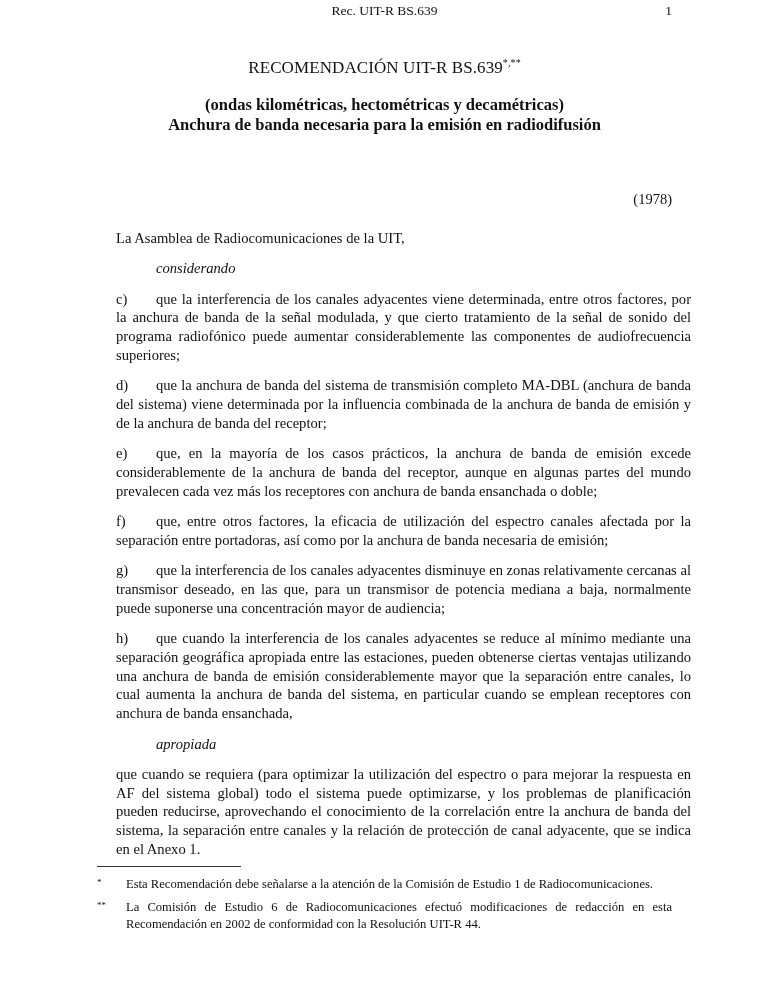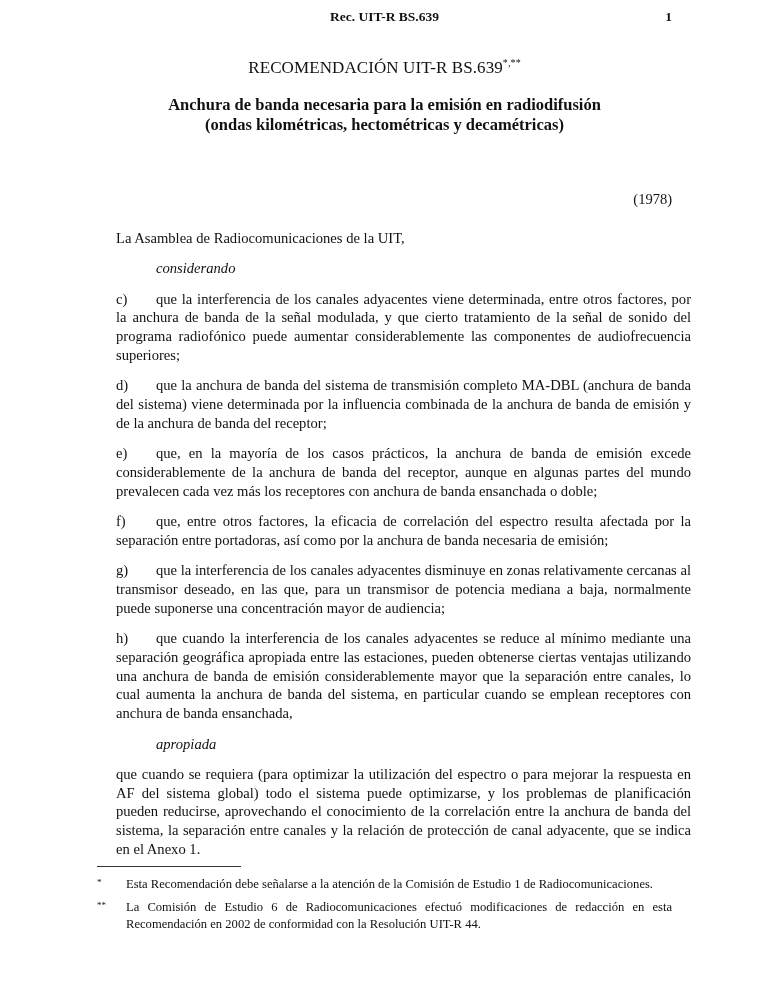--- a/index.html
+++ b/index.html
@@ -1,19 +1,19 @@
 <!DOCTYPE html>
 <html><head>
 <meta charset="utf-8">
 <style>
   html, body { margin: 0; padding: 0; background: #ffffff; }
   body { width: 768px; height: 994px; position: relative; overflow: hidden;
          font-family: "Liberation Serif", serif; color: #111; }
   .page { position: absolute; left: 97px; top: 0; width: 575px; }
-  .hdr { position: absolute; top: 9px; left: 0; width: 575px; height: 20px; font-weight: bold; font-size: 13.5px; }
+  .hdr { position: absolute; top: 3px; left: 0; width: 575px; height: 20px; font-weight: normal; font-size: 13.5px; }
   .hdr .t { position: absolute; left: 0; width: 575px; text-align: center; }
   .hdr .n { position: absolute; right: 0; }
   .title { position: absolute; top: 57px; left: 0; width: 575px; text-align: center; font-size: 17px; letter-spacing: 0.1px; }
   .title sup { font-size: 10px; vertical-align: 7px; }
   .subtitle { position: absolute; top: 95px; left: 0; width: 575px; text-align: center; font-weight: bold; font-size: 16.5px; line-height: 20px; }
   .year { position: absolute; top: 191px; right: 0; font-size: 14.5px; }
   .body { position: absolute; top: 229px; left: 0; width: 575px; font-size: 14.6px; line-height: 18.8px; margin-left: 19px; }
   p { margin: 0 0 11.5px 0; text-align: justify; }
   .ital { font-style: italic; padding-left: 40px; }
   .lbl { display: inline-block; width: 40px; }
@@ -29,34 +29,34 @@
   <div class="hdr">
     <span class="t">Rec.  UIT-R  BS.639</span>
     <span class="n">1</span>
   </div>
 
   <div class="title">
     <span>RECOMENDACIÓN  UIT-R  BS.639</span><sup>*,**</sup>
   </div>
 
   <div class="subtitle">
+    <div>(ondas kilométricas, hectométricas y decamétricas)</div>
     <div>Anchura de banda necesaria para la emisión en radiodifusión</div>
-    <div>(ondas kilométricas, hectométricas y decamétricas)</div>
   </div>
 
   <div class="year">(1978)</div>
 
   <div class="body">
     <p>La Asamblea de Radiocomunicaciones de la UIT,</p>
     <p class="ital">considerando</p>
 
     <p><span class="lbl">c)</span><span>que la interferencia de los canales adyacentes viene determinada, entre otros factores, por la anchura de banda de la señal modulada, y que cierto tratamiento de la señal de sonido del programa radiofónico puede aumentar considerablemente las componentes de audiofrecuencia superiores;</span></p>
     <p><span class="lbl">d)</span><span>que la anchura de banda del sistema de transmisión completo MA-DBL (anchura de banda del sistema) viene determinada por la influencia combinada de la anchura de banda de emisión y de la anchura de banda del receptor;</span></p>
     <p><span class="lbl">e)</span><span>que, en la mayoría de los casos prácticos, la anchura de banda de emisión excede considerablemente de la anchura de banda del receptor, aunque en algunas partes del mundo prevalecen cada vez más los receptores con anchura de banda ensanchada o doble;</span></p>
-    <p><span class="lbl">f)</span><span>que, entre otros factores, la eficacia de correlación del espectro resulta afectada por la separación entre portadoras, así como por la anchura de banda necesaria de emisión;</span></p>
+    <p><span class="lbl">f)</span><span>que, entre otros factores, la eficacia de utilización del espectro canales afectada por la separación entre portadoras, así como por la anchura de banda necesaria de emisión;</span></p>
     <p><span class="lbl">g)</span><span>que la interferencia de los canales adyacentes disminuye en zonas relativamente cercanas al transmisor deseado, en las que, para un transmisor de potencia mediana a baja, normalmente puede suponerse una concentración mayor de audiencia;</span></p>
     <p><span class="lbl">h)</span><span>que cuando la interferencia de los canales adyacentes se reduce al mínimo mediante una separación geográfica apropiada entre las estaciones, pueden obtenerse ciertas ventajas utilizando una anchura de banda de emisión considerablemente mayor que la separación entre canales, lo cual aumenta la anchura de banda del sistema, en particular cuando se emplean receptores con anchura de banda ensanchada,</span></p>
 
     <p class="ital">apropiada</p>
     <p>que cuando se requiera (para optimizar la utilización del espectro o para mejorar la respuesta en AF del sistema global) todo el sistema puede optimizarse, y los problemas de planificación pueden reducirse, aprovechando el conocimiento de la correlación entre la anchura de banda del sistema, la separación entre canales y la relación de protección de canal adyacente, que se indica en el Anexo 1.</p>
   </div>
 
   <div class="fnrule"></div>
 
   <div class="fn" style="top:876px;">

